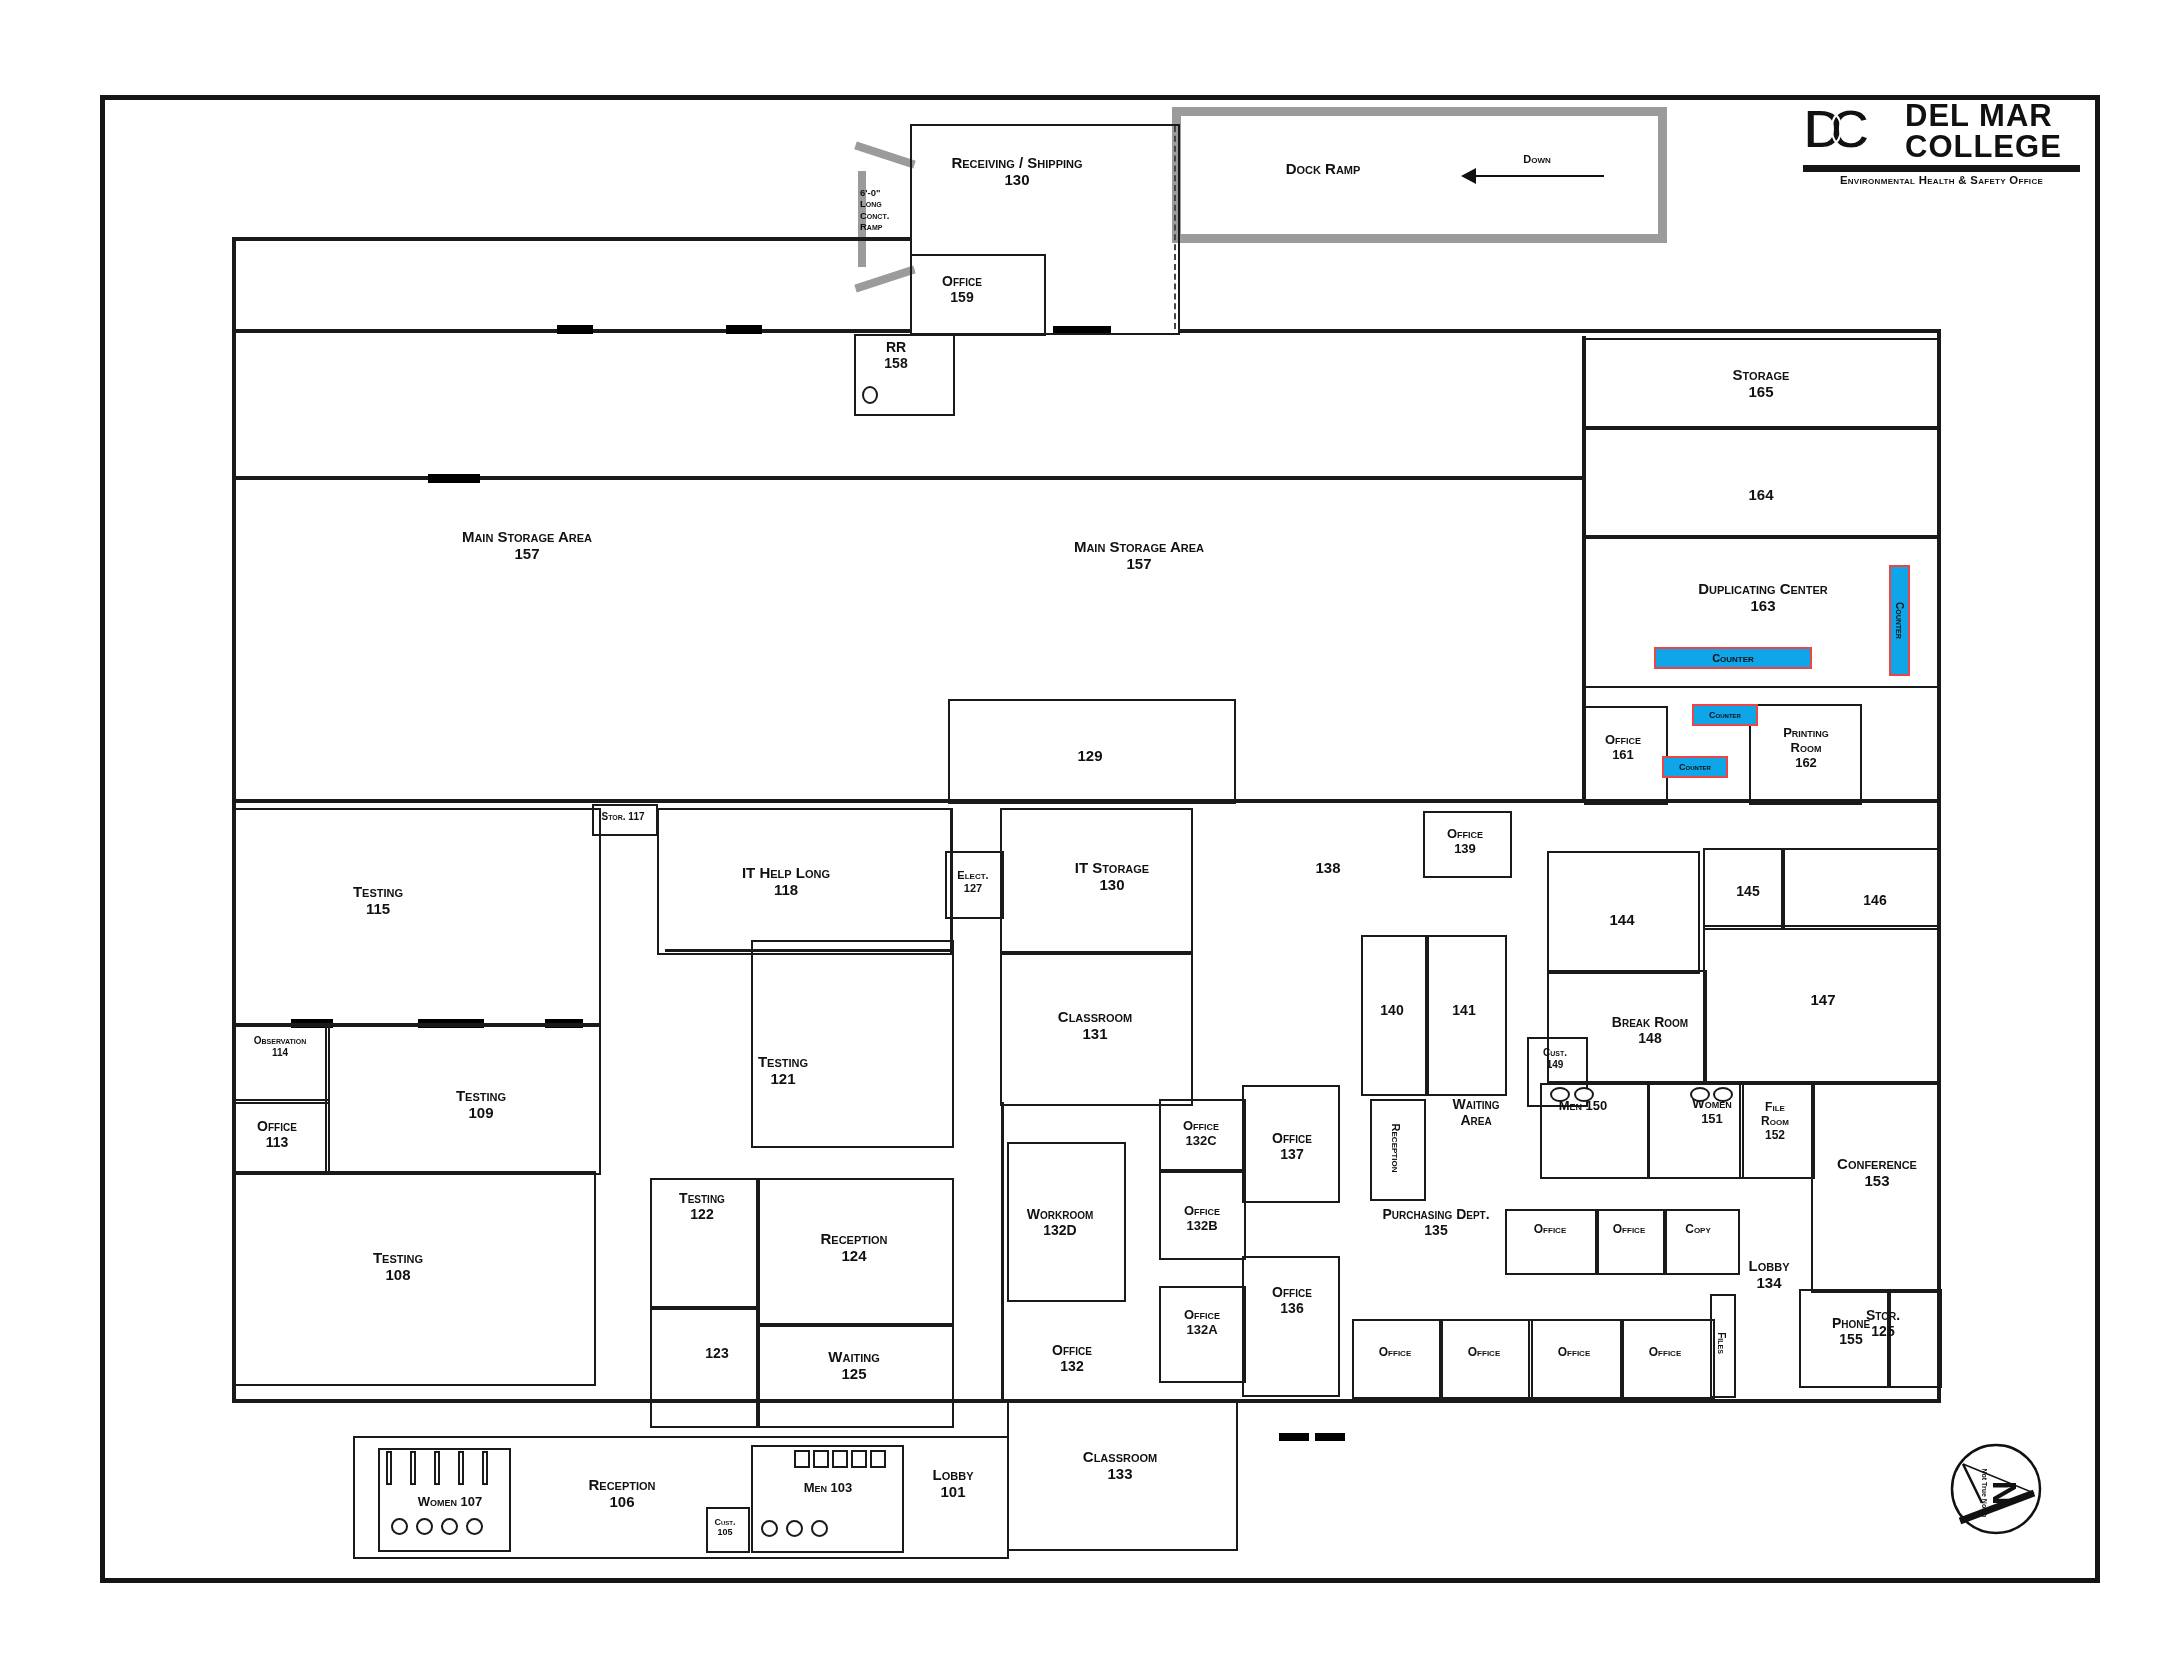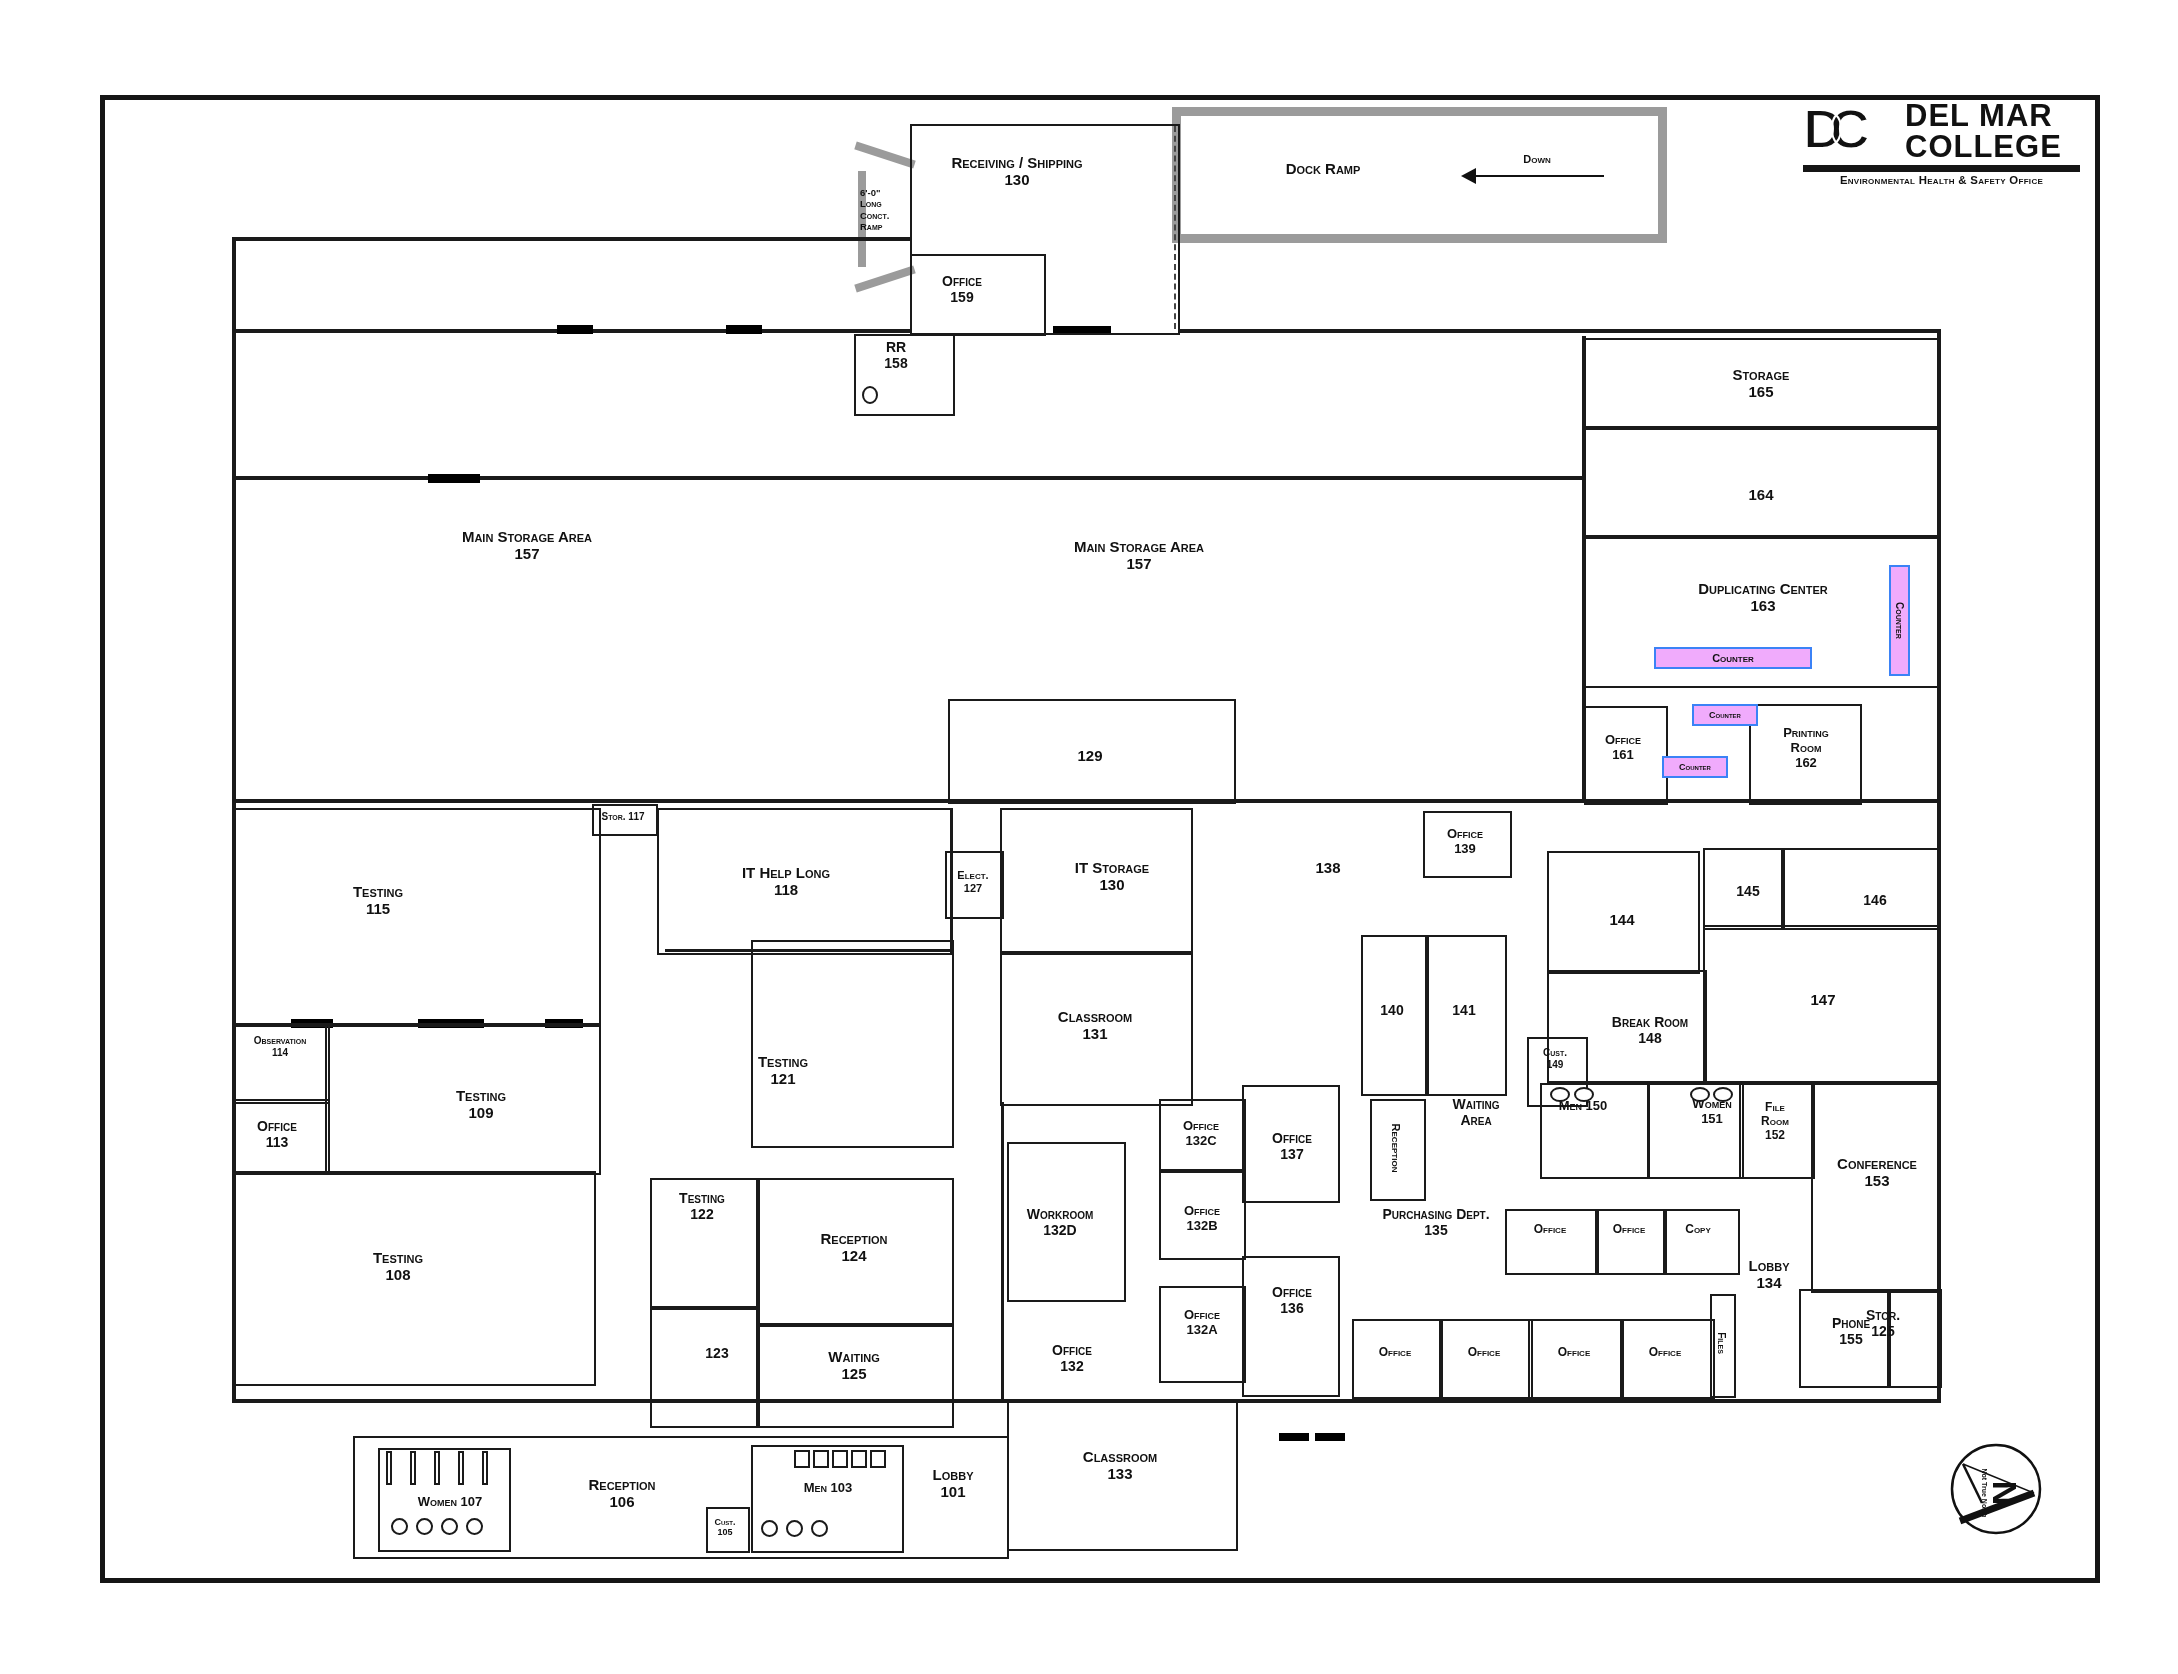--- a/index.html
+++ b/index.html
@@ -23,21 +23,21 @@
   #logo-bar{height:7px;background:#151515;margin-top:3px;}
   #logo-sub{font-size:11.4px;font-weight:800;font-variant:small-caps;text-align:center;
             letter-spacing:0.3px;margin-top:2px;white-space:nowrap;}
   
   .room{position:absolute;border:2.5px solid #1a1a1a;background:transparent;}
   .wall{position:absolute;background:#1a1a1a;}
   .door{position:absolute;background:#000;}
   .lbl{position:absolute;transform:translate(-50%,-50%);text-align:center;font-weight:bold;
        font-variant:small-caps;line-height:1.15;white-space:nowrap;color:#111;}
   .lbl.v{writing-mode:vertical-rl;}
-  .counter{position:absolute;border:2px solid #3b82f6;background:#f0abfc;display:flex;align-items:center;
+  .counter{position:absolute;border:2px solid #ef4444;background:#0ea5e9;display:flex;align-items:center;
            justify-content:center;font-weight:bold;font-variant:small-caps;color:#111;}
   .counter.v{writing-mode:vertical-rl;}
   .fix{position:absolute;border:2px solid #1a1a1a;background:#fff;}
   .fix.c{border-radius:50%;}
   
   #dock{position:absolute;left:1172px;top:107px;width:477px;height:118px;border:9px solid #9b9b9b;}
   #down-line{position:absolute;left:1475px;top:175px;width:129px;height:0;border-top:2.5px solid #111;}
   #down-head{position:absolute;left:1461px;top:168px;width:0;height:0;border-top:8px solid transparent;
              border-bottom:8px solid transparent;border-right:15px solid #111;}
   #recv-dash{position:absolute;left:1174px;top:126px;height:203px;width:0;border-left:2px dashed #444;}

